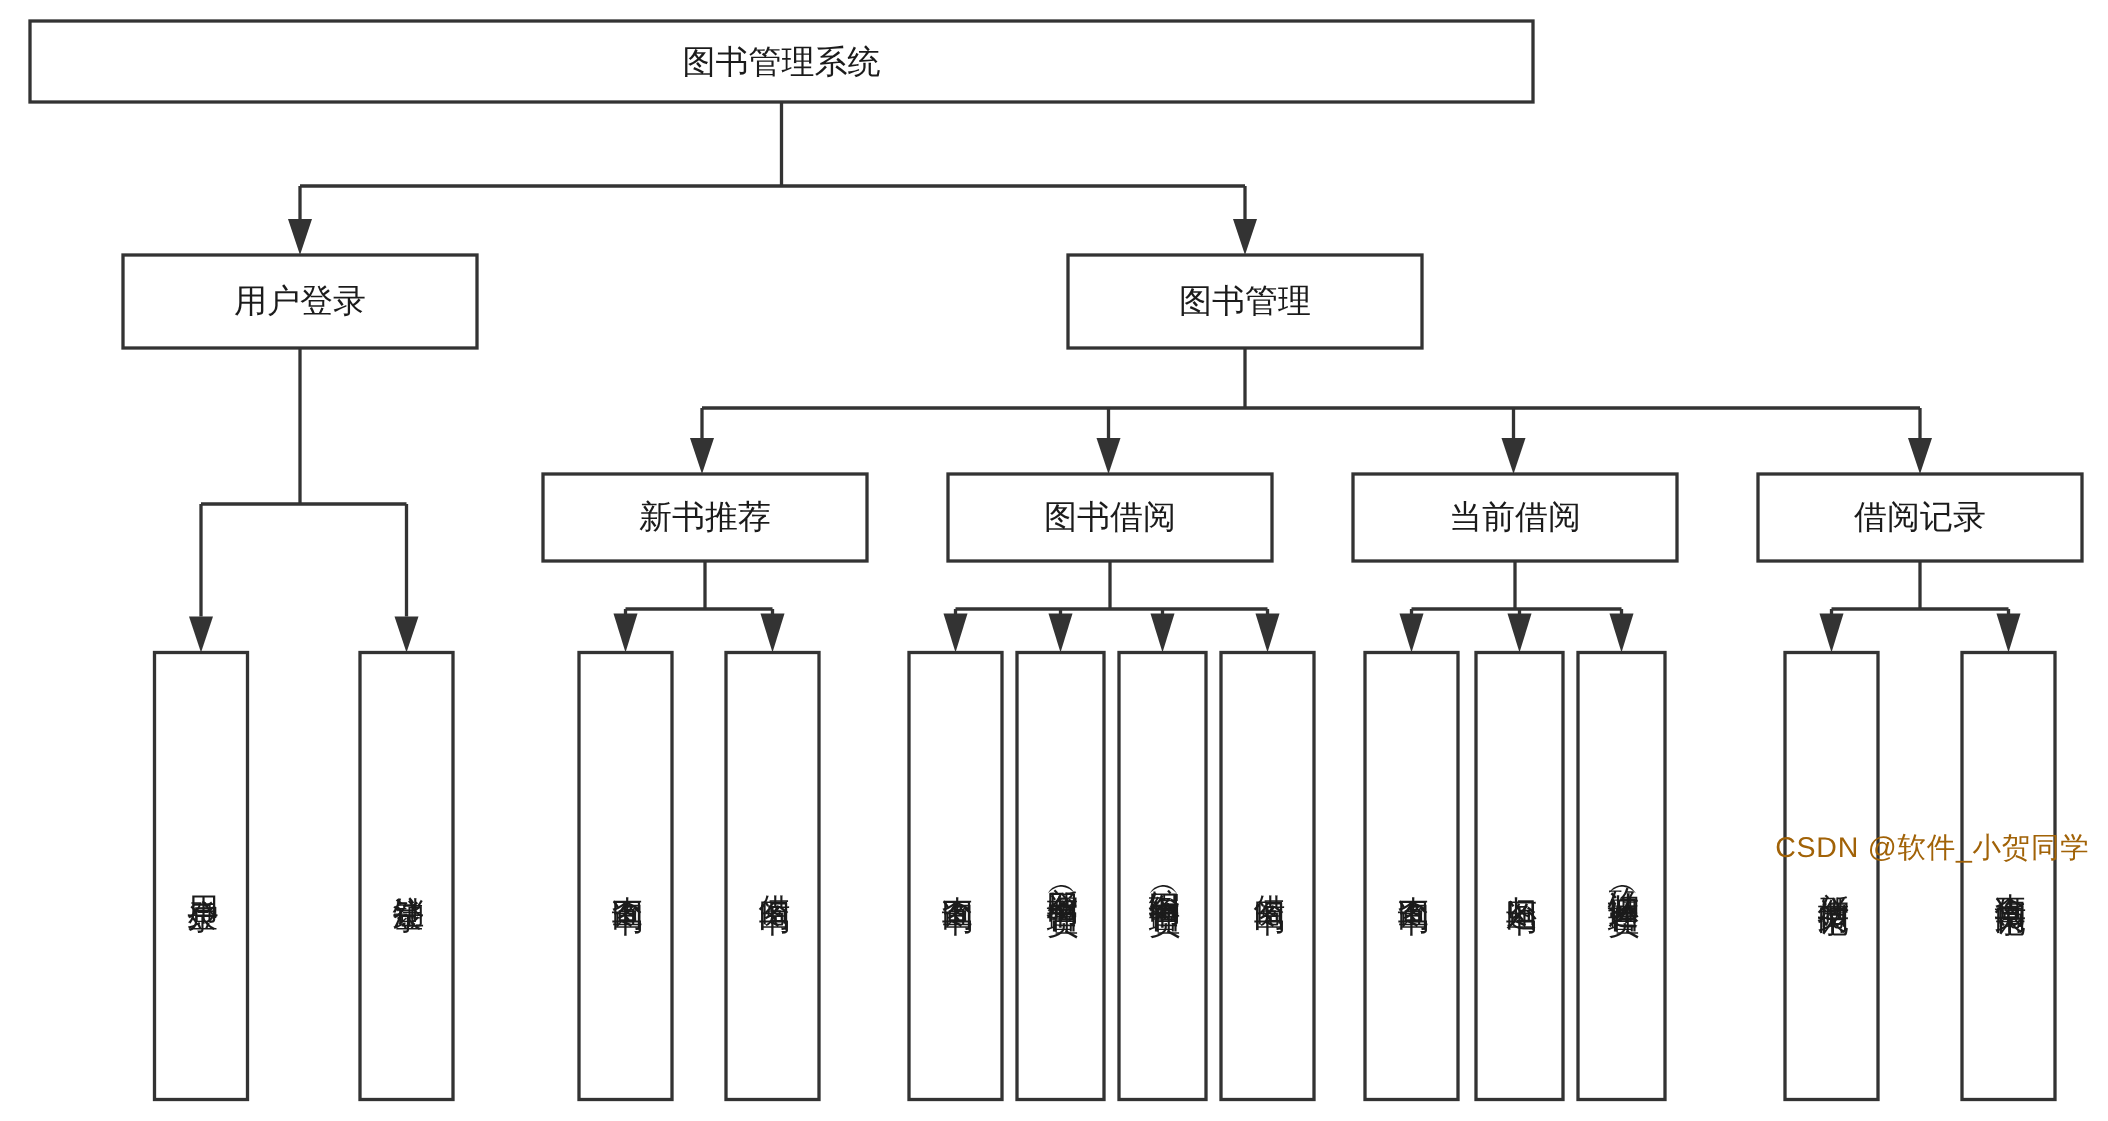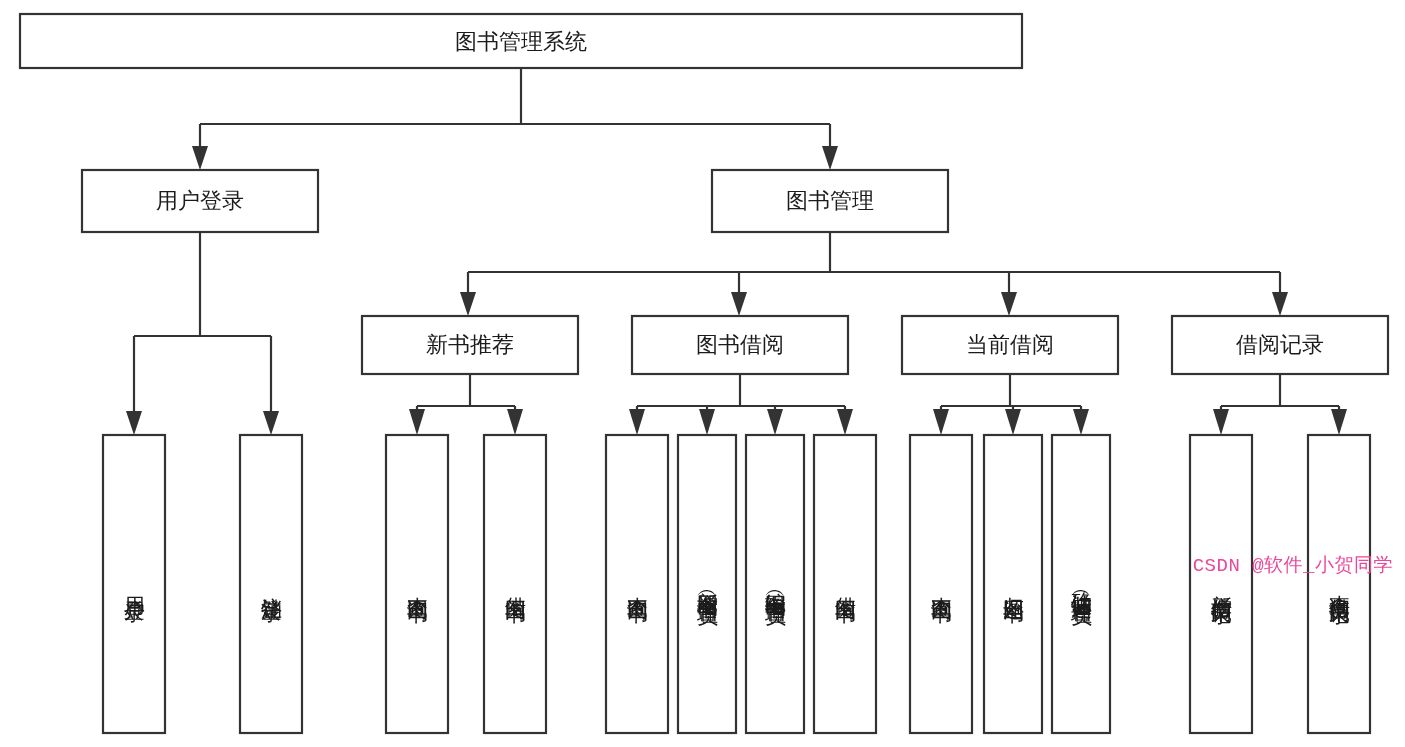--- a/index.html
+++ b/index.html
@@ -61,23 +61,23 @@
     white-space: nowrap;
     pointer-events: none;
     display: flex;
     align-items: center;
     justify-content: center;
   }
   .watermark {
     position: absolute;
     right: 12px;
     bottom: 6px;
-    font-family: Liberation Mono, monospace;
+    font-family: Liberation Sans, sans-serif;
     font-size: 19px;
-    color: #ec4899;
+    color: #a16207;
     letter-spacing: 0.5px;
     white-space: nowrap;
   }
 </style>
 </head>
 <body>
 
 <div id="diagram-root">
 
   <svg class="flow" viewBox="0 0 1405 747" xmlns="http://www.w3.org/2000/svg">

